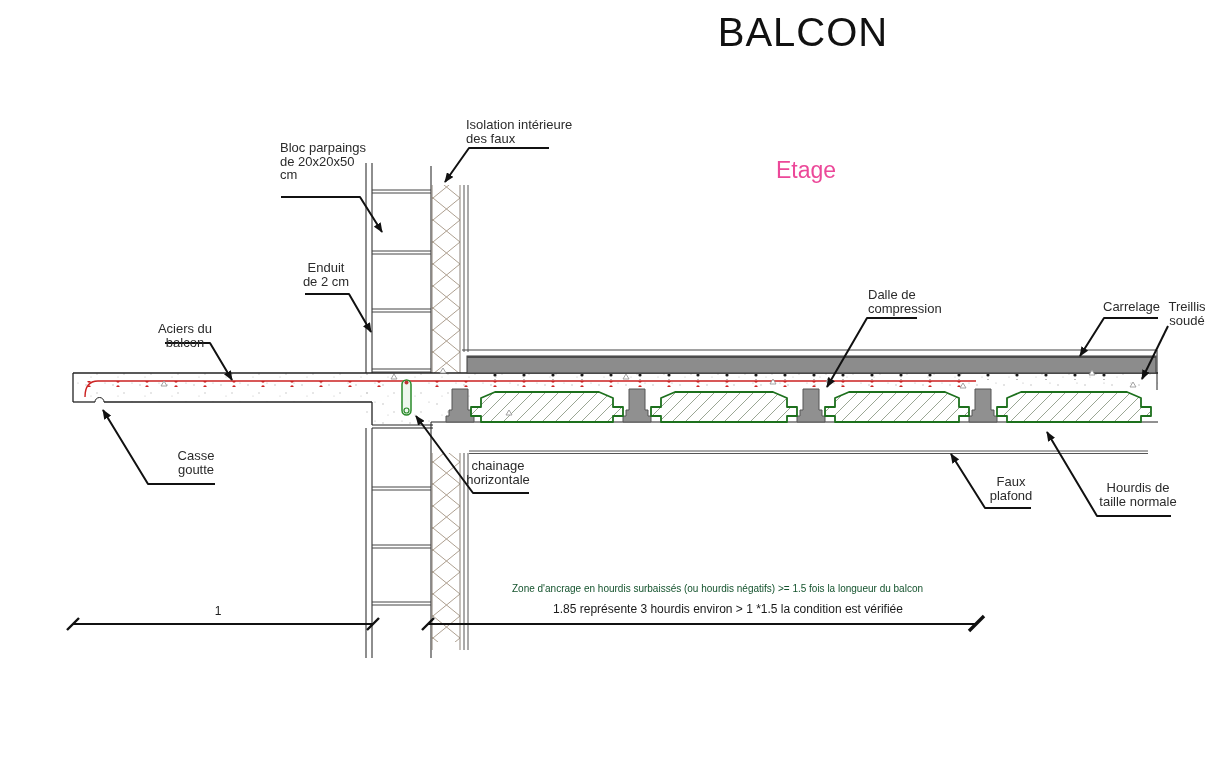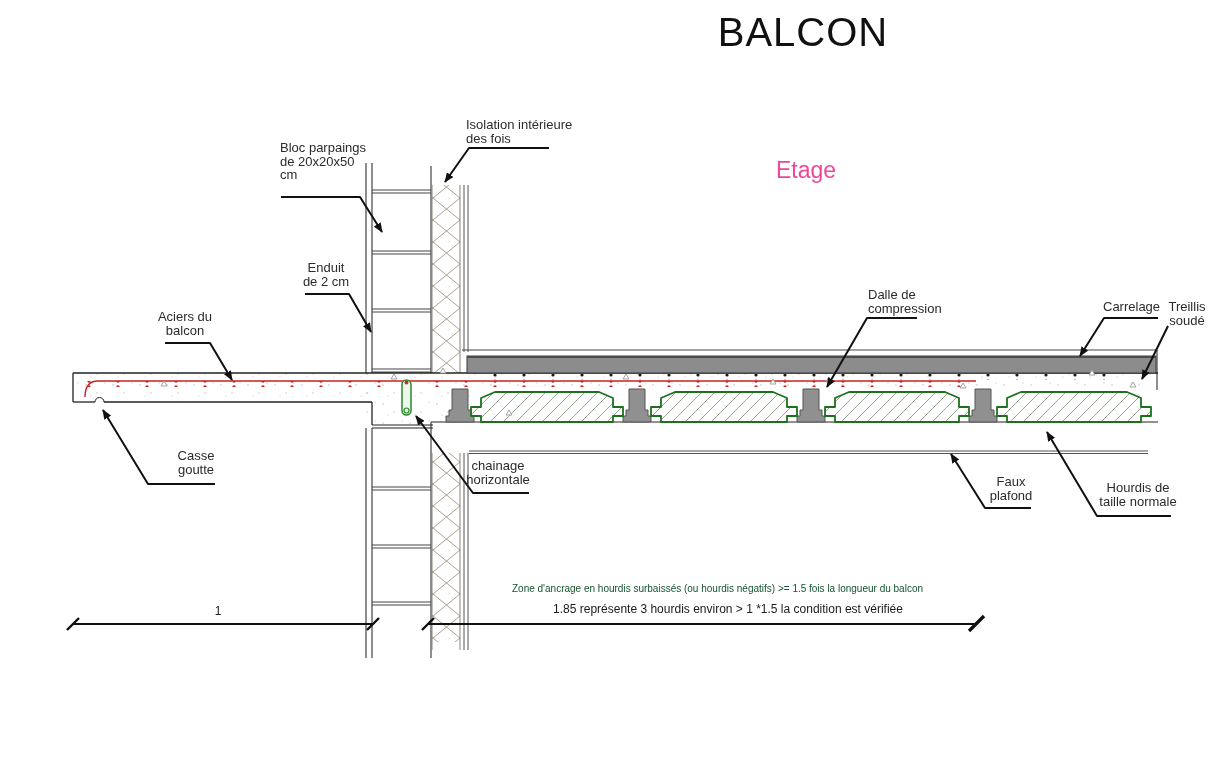--- a/index.html
+++ b/index.html
@@ -174,29 +174,29 @@
   </div>
 
   <div class="lbl" style="left:252px;top:141px;">
     <span>Bloc parpaings</span><br>
     <span>de 20x20x50</span><br>
     <span>cm</span>
   </div>
 
   <div class="lbl" style="left:438px;top:118px;">
     <span>Isolation intérieure</span><br>
-    <span>des fois</span>
+    <span>des faux</span>
   </div>
 
   <div class="lbl center" style="left:268px;top:261px;width:60px;">
     <span>Enduit</span><br>
     <span>de 2 cm</span>
   </div>
 
-  <div class="lbl center" style="left:117px;top:310px;width:80px;">
+  <div class="lbl center" style="left:117px;top:322px;width:80px;">
     <span>Aciers du</span><br>
     <span>balcon</span>
   </div>
 
   <div class="lbl center" style="left:133px;top:449px;width:70px;">
     <span>Casse</span><br>
     <span>goutte</span>
   </div>
 
   <div class="lbl center" style="left:430px;top:459px;width:80px;">

